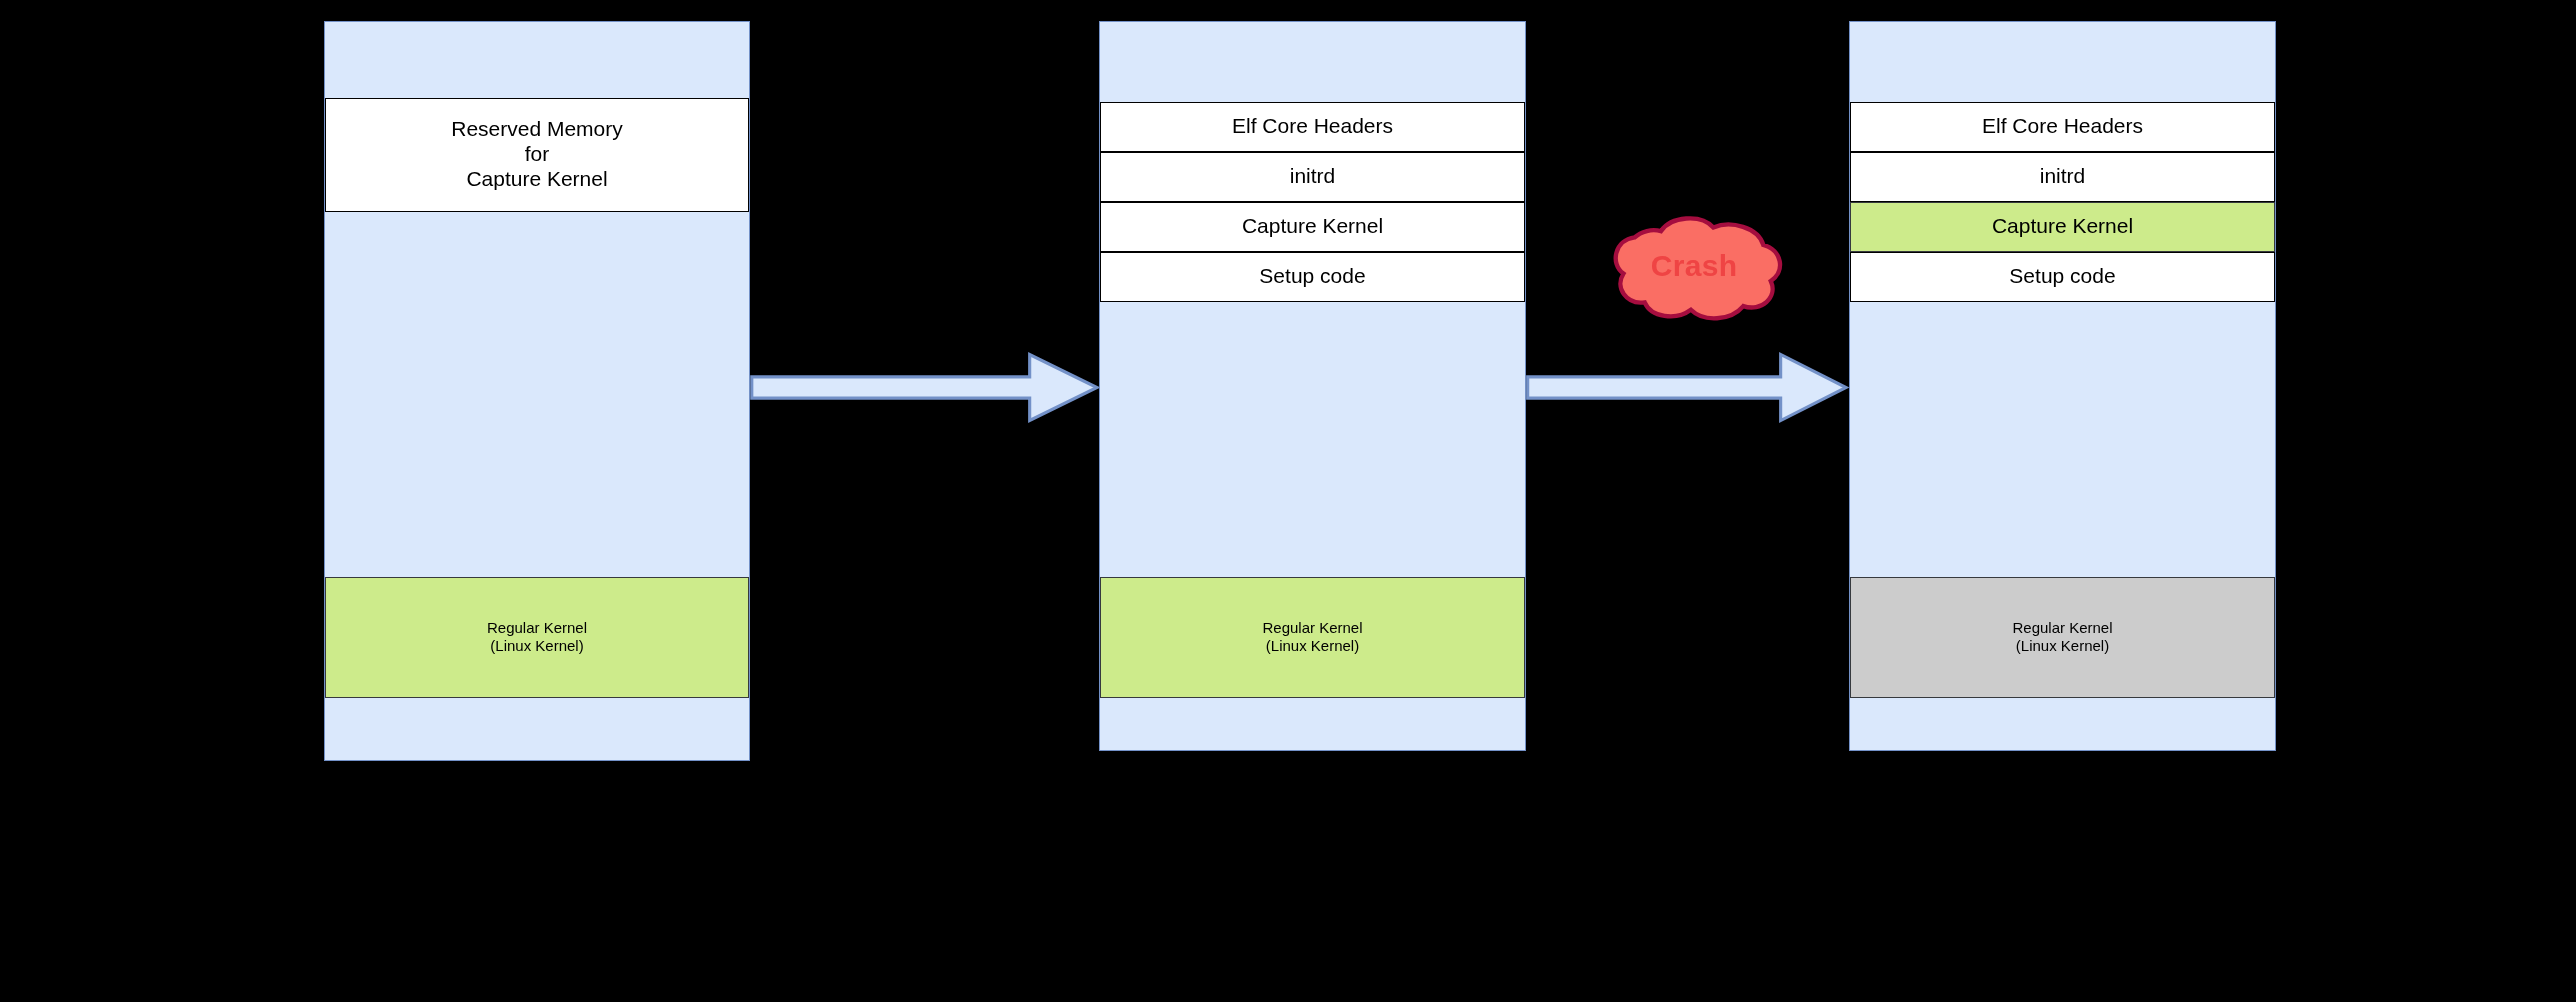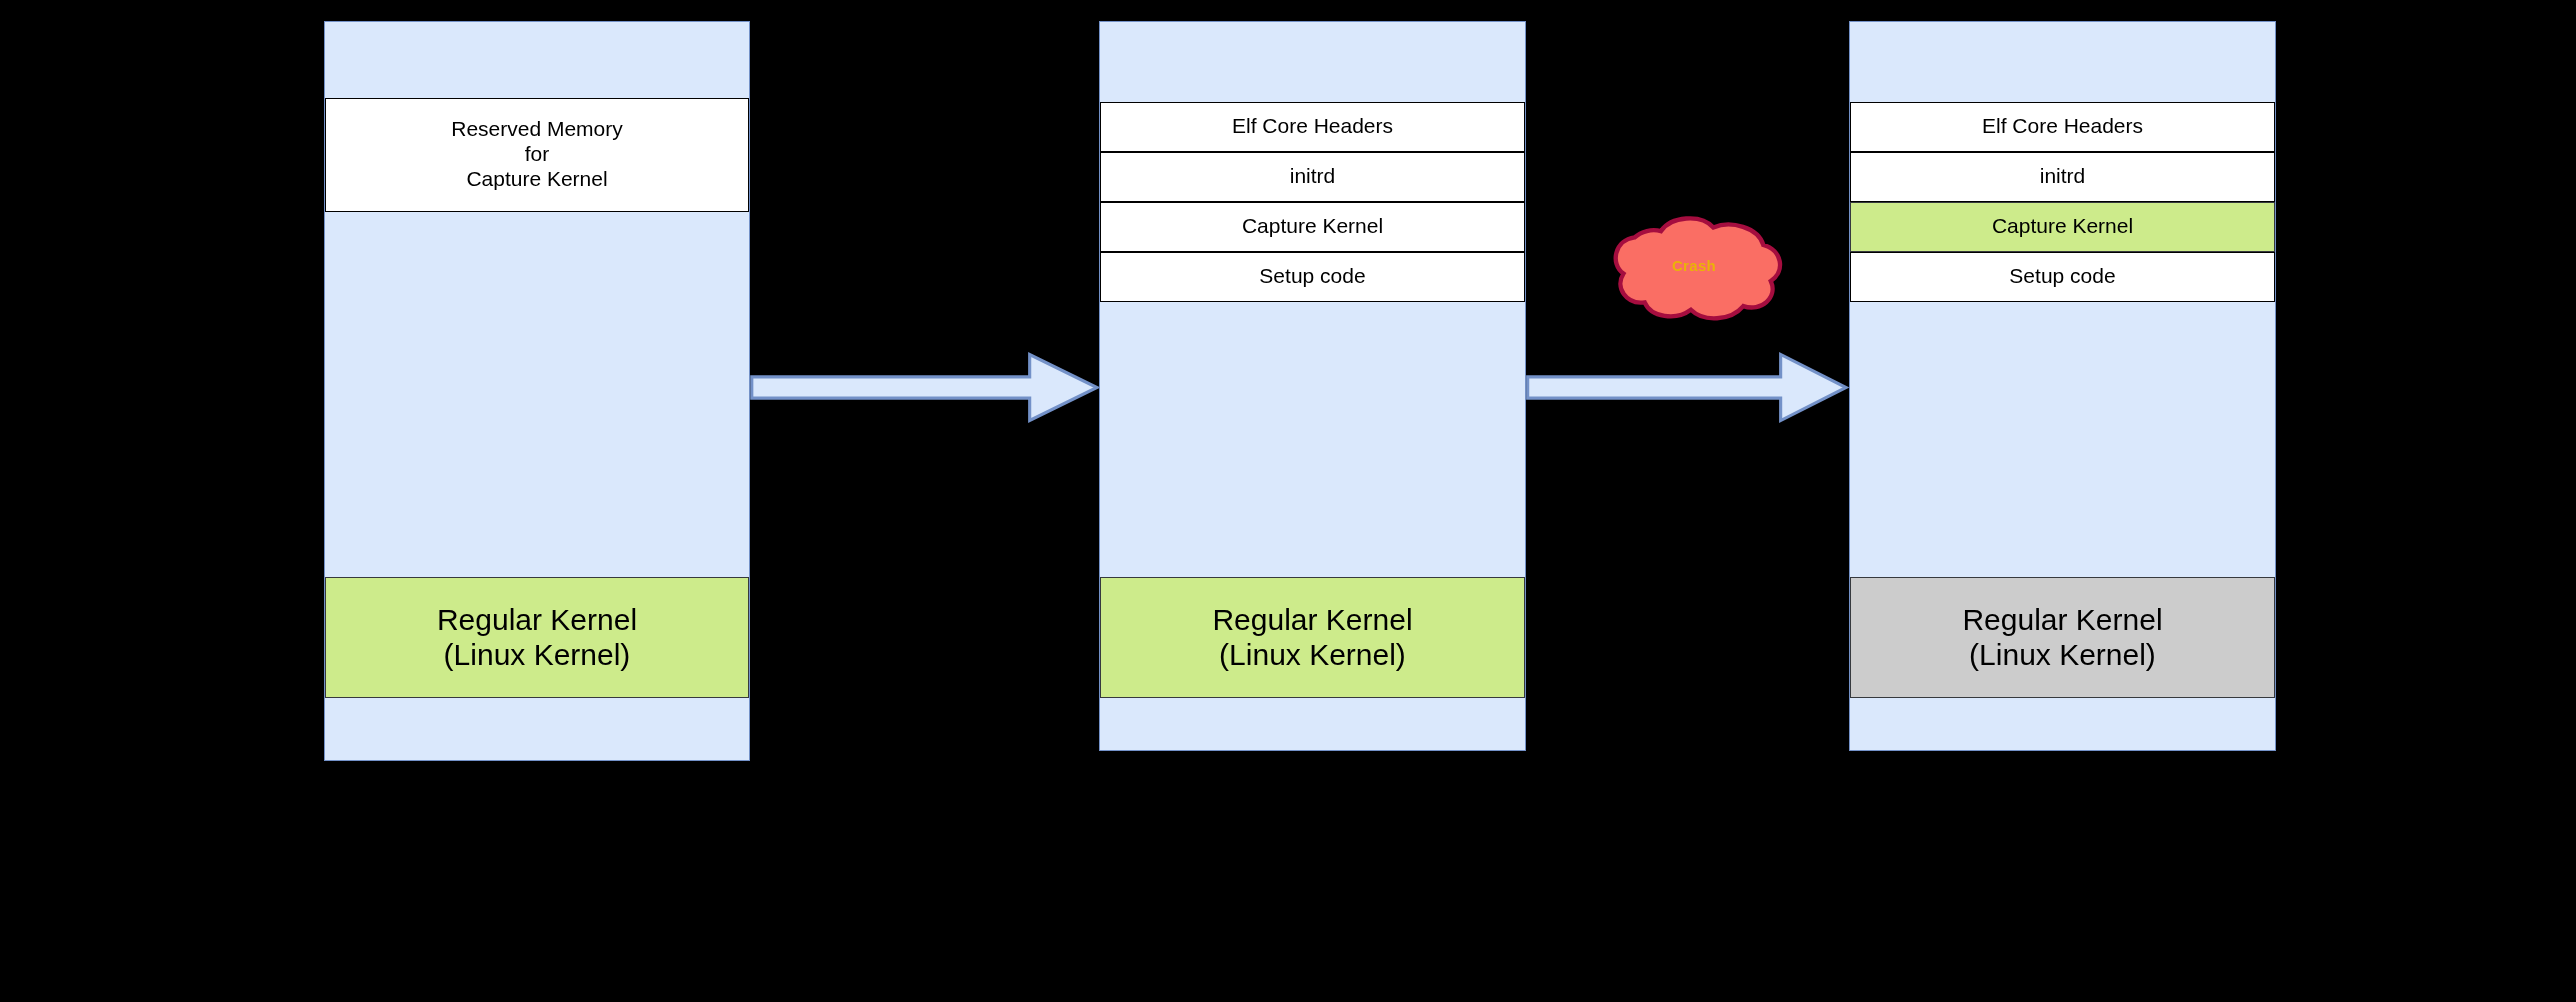--- a/index.html
+++ b/index.html
@@ -12,27 +12,27 @@
 
   .band{position:absolute;left:0;right:0;box-sizing:border-box;
         display:flex;align-items:center;justify-content:center;
         text-align:center;color:#000;line-height:1.18;}
 
   .band-white{background:#ffffff;border:1.9px solid #000000;}
   .band-green{background:#cdeb8b;border:1.9px solid #36393d;}
   .band-gray{background:#cccccc;border:1.9px solid #36393d;}
 
   .lbl{font-size:21px;white-space:pre-line;}
-  .lbl-big{font-size:30px;}
+  .lbl-big{font-size:15px;}
 
   .arrow{position:absolute;}
 
   .cloud{position:absolute;}
   .cloud-text{position:absolute;inset:0;display:flex;align-items:center;
-     justify-content:center;color:#eab308;font-size:15px;font-weight:bold;
+     justify-content:center;color:#ef4444;font-size:30px;font-weight:bold;
      letter-spacing:0.3px;}
 
   .watermark{position:absolute;right:6.3px;bottom:3.8px;color:#e8e8e8;
      font-size:39px;font-family:"DejaVu Sans",sans-serif;opacity:.92;
      white-space:nowrap;}
 </style>
 </head>
 <body>
 
 <div class="canvas">

